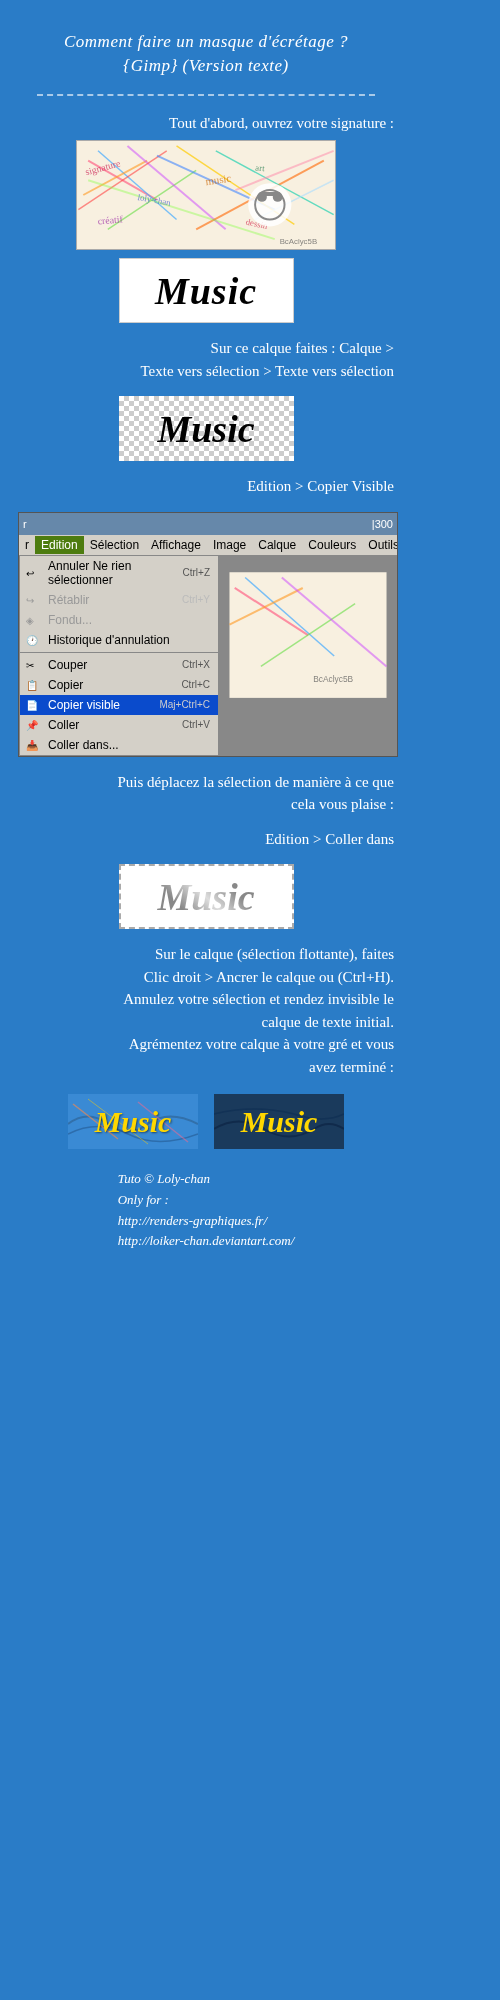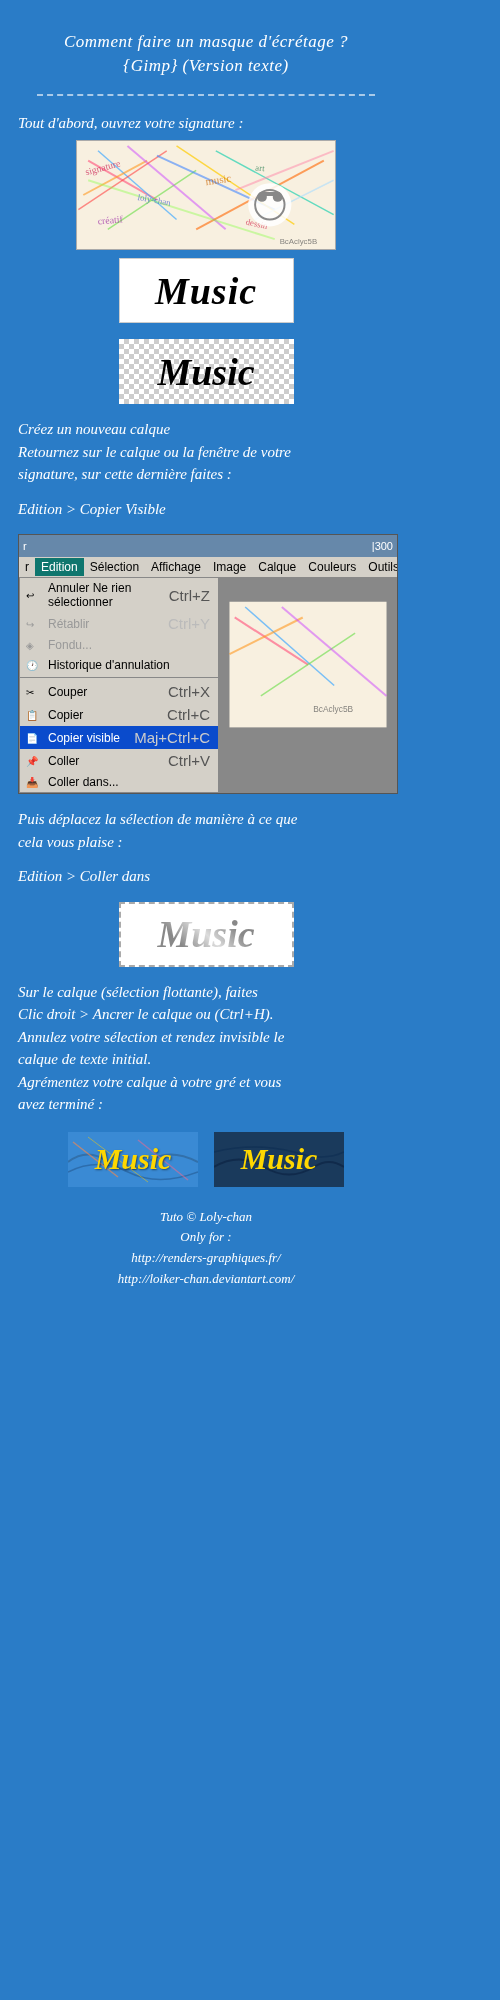--- a/index.html
+++ b/index.html
@@ -36,24 +36,23 @@
     }
 
     .divider {
       width: 90%;
       border: none;
       border-top: 2px dashed rgba(255,255,255,0.6);
       margin: 8px auto 10px auto;
     }
 
     .section-text {
-      text-align: left;
+      text-align: right;
       font-size: 15px;
       color: white;
-      font-style: italic;
       line-height: 1.5;
       margin: 6px 10px;
       width: 100%;
     }
 
     
     .sig-image {
       width: 260px;
       height: 110px;
       background: #f5f0e0;
@@ -144,21 +143,21 @@
 
     .gimp-menu-item {
       padding: 2px 6px;
       color: #000;
       cursor: default;
       font-size: 12px;
       white-space: nowrap;
     }
 
     .gimp-menu-item.active {
-      background: #0f766e;
+      background: #4d7c0f;
       color: white;
     }
 
     .gimp-dropdown {
       background: #d4d0c8;
       border: 1px solid #888;
       border-top: none;
       width: 200px;
       position: relative;
     }
@@ -173,21 +172,21 @@
       position: relative;
     }
 
     .gimp-dropdown-item.highlighted {
       background: #0a4bcc;
       color: white;
     }
 
     .gimp-dropdown-item .shortcut {
       color: #555;
-      font-size: 15px;
+      font-size: 10px;
       margin-left: 10px;
     }
 
     .gimp-dropdown-item.highlighted .shortcut {
       color: #ccc;
     }
 
     .gimp-dropdown-separator {
       height: 1px;
       background: #888;
@@ -278,21 +277,21 @@
       font-size: 30px;
       font-weight: bold;
       font-style: italic;
       font-family: 'Georgia', serif;
       color: gold;
       position: relative;
       z-index: 2;
     }
 
     .footer-section {
-      text-align: center;
+      text-align: left;
       margin-top: 10px;
       font-size: 13px;
       color: white;
       font-style: italic;
       line-height: 1.6;
     }
 
     .footer-link {
       color: #ffffff;
       text-decoration: none;
@@ -346,27 +345,27 @@
 
       <text x="205" y="105" font-family="Arial" font-size="8" fill="#555" opacity="0.7">BcAclyc5B</text>
     </svg>
   </div>
 
 
   <div class="music-white">
     <span class="music-white-text">Music</span>
   </div>
 
+  <div class="section-text">Sur ce calque faites : Calque &gt;<br>Texte vers sélection &gt; Texte vers sélection</div>
 
   <div class="music-checker">
     <div class="checker-bg"></div>
     <span class="music-checker-text">Music</span>
   </div>
 
-  <div class="section-text">Créez un nouveau calque<br>Retournez sur le calque ou la fenêtre de votre<br>signature, sur cette dernière faites :</div>
   <div class="section-text">Edition &gt; Copier Visible</div>
 
   <div class="gimp-screenshot">
 
     <div class="gimp-top-row">
       <span class="gimp-top-text">r</span>
       <span class="gimp-top-text">|300</span>
     </div>
 
     <div class="gimp-menubar">

